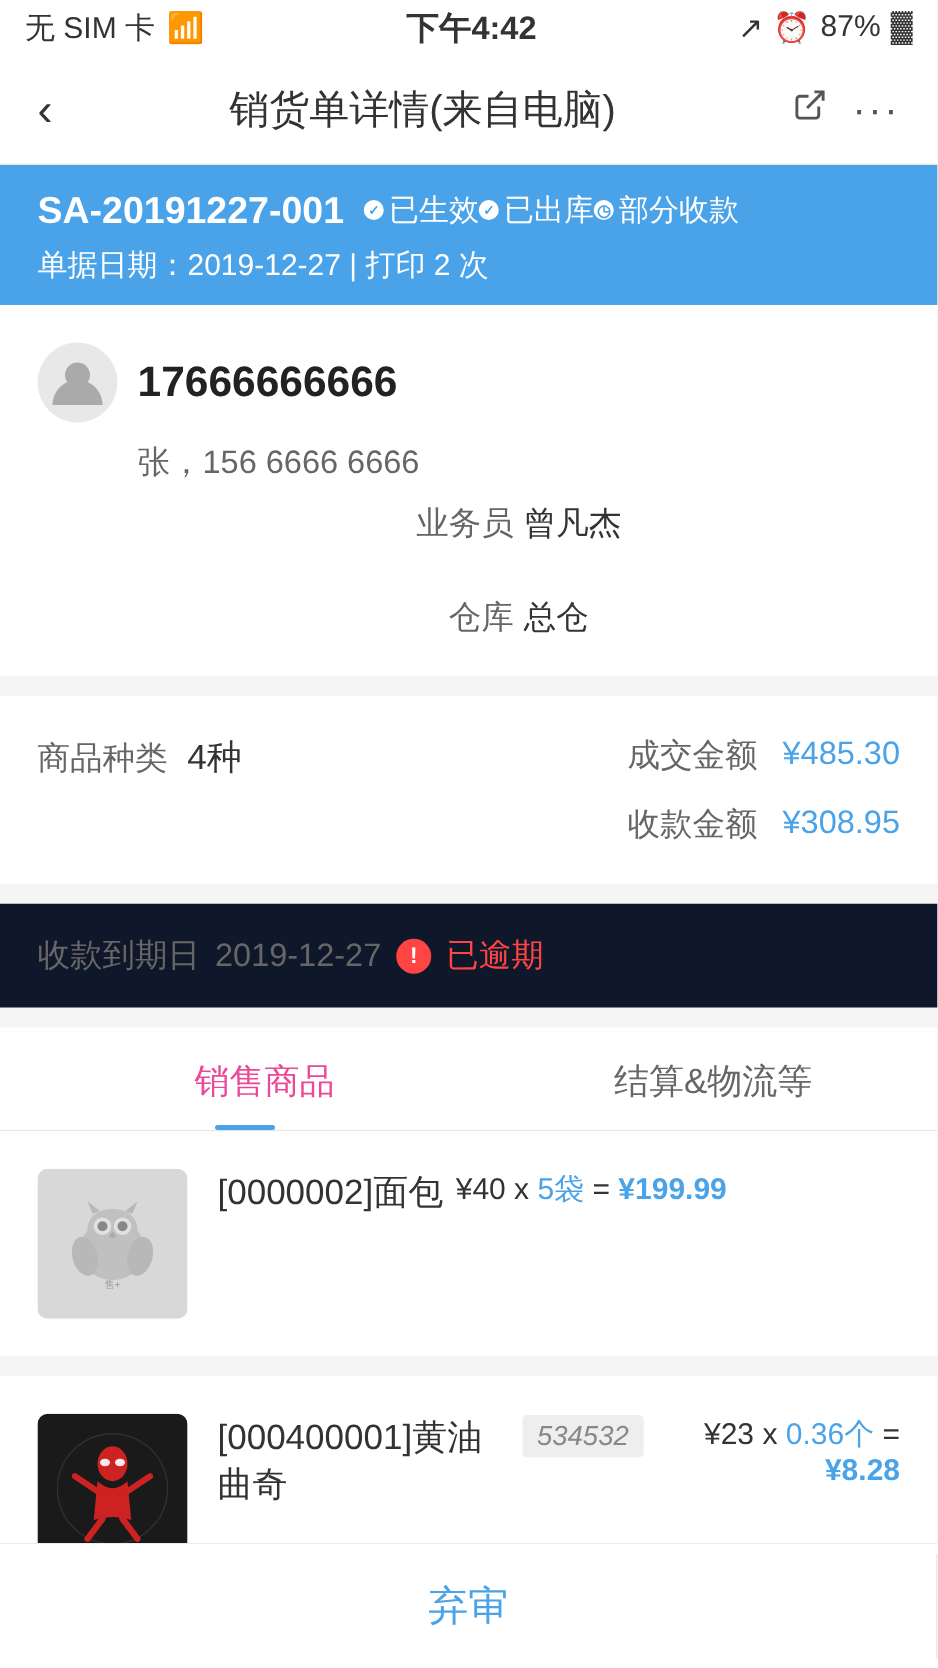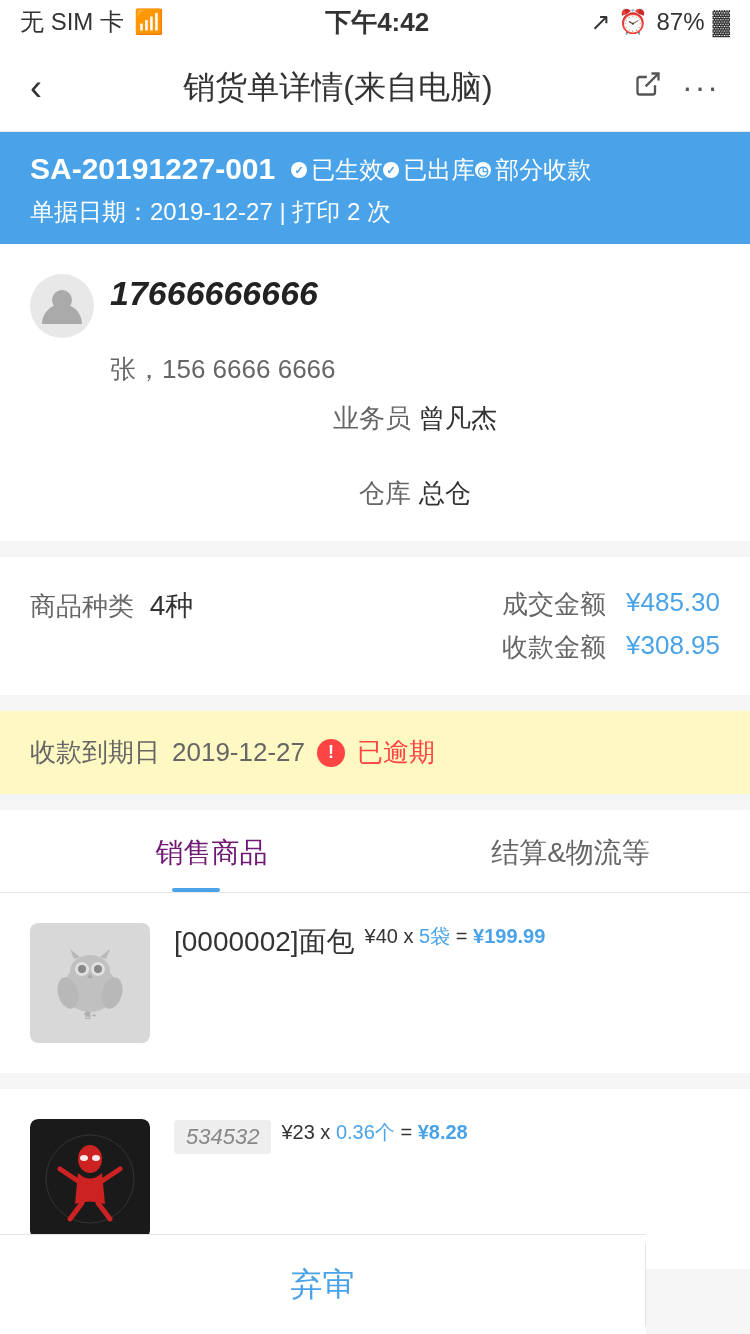--- a/index.html
+++ b/index.html
@@ -43,21 +43,21 @@
     .nav-actions { display: flex; gap: 20px; align-items: center; }
     .nav-action-icon { font-size: 28px; color: #555; }
 
     
     .order-header {
       background: #4aA3E8;
       padding: 20px 30px 16px;
     }
     .order-header-top {
       display: flex;
-      align-items: flex-end;
+      align-items: flex-start;
       gap: 16px;
       margin-bottom: 10px;
     }
     .order-id {
       font-size: 30px;
       font-weight: 700;
       color: #fff;
     }
     .status-tags {
       display: flex;
@@ -100,23 +100,22 @@
     .customer-section {
       background: #fff;
       padding: 30px;
       display: flex;
       flex-direction: column;
       gap: 14px;
       margin-bottom: 16px;
     }
     .customer-top {
       display: flex;
-      align-items: flex-start;
+      align-items: center;
       gap: 16px;
-      font-style: italic;
     }
     .avatar {
       width: 64px;
       height: 64px;
       border-radius: 50%;
       background: #e8e8e8;
       display: flex;
       align-items: center;
       justify-content: center;
       overflow: hidden;
@@ -156,35 +155,35 @@
       justify-content: space-between;
       align-items: flex-start;
       margin-bottom: 16px;
     }
     .summary-left {}
     .summary-label { font-size: 26px; color: #666; }
     .summary-count { font-size: 28px; color: #333; font-weight: 500; display: inline; margin-left: 8px; }
     .summary-right {
       display: flex;
       flex-direction: column;
-      gap: 8px;
+      gap: 20px;
       align-items: flex-end;
     }
     .summary-row {
       display: flex;
       justify-content: space-between;
       gap: 20px;
       font-size: 26px;
     }
     .summary-row .s-label { color: #666; }
     .summary-row .s-value { color: #4aA3E8; font-weight: 500; }
 
     
     .overdue-section {
-      background: #fef9c3;
+      background: #0f172a;
       padding: 24px 30px;
       display: flex;
       align-items: center;
       gap: 12px;
       margin-bottom: 16px;
       font-size: 26px;
       color: #666;
     }
     .overdue-badge {
       background: #ff4444;
@@ -208,21 +207,21 @@
     }
     .tab-item {
       flex: 1;
       text-align: center;
       padding: 24px 0 20px;
       font-size: 28px;
       color: #666;
       position: relative;
     }
     .tab-item.active {
-      color: #701a75;
+      color: #ec4899;
       padding-left: 32px;
     }
     .tab-item.active::after {
       content: '';
       position: absolute;
       bottom: 0;
       left: 50%;
       transform: translateX(-50%);
       width: 48px;
       height: 4px;
@@ -267,33 +266,33 @@
     .product-sku-badge {
       display: inline-block;
       background: #eee;
       color: #888;
       font-size: 22px;
       padding: 4px 12px;
       border-radius: 4px;
       font-style: italic;
     }
     .product-price-row {
-      font-size: 20px;
+      font-size: 24px;
       color: #333;
       text-align: right;
     }
     .product-price-row .qty { color: #4aA3E8; }
     .product-price-row .total { color: #4aA3E8; font-weight: 600; }
 
     
     .bottom-bar {
       position: fixed;
       bottom: 0;
       left: 0;
-      width: 646px;
+      width: 750px;
       height: 100px;
       background: #fff;
       border-top: 1px solid #e5e5e5;
       display: flex;
       align-items: center;
     }
     .bottom-btn {
       flex: 1;
       text-align: center;
       font-size: 32px;
@@ -494,20 +493,21 @@
 
           <line x1="42" y1="74" x2="30" y2="90" stroke="#cc2222" stroke-width="5" stroke-linecap="round"></line>
           <line x1="58" y1="74" x2="70" y2="90" stroke="#cc2222" stroke-width="5" stroke-linecap="round"></line>
 
           <ellipse cx="44" cy="29" rx="4" ry="3" fill="#fff" opacity="0.9"></ellipse>
           <ellipse cx="56" cy="29" rx="4" ry="3" fill="#fff" opacity="0.9"></ellipse>
         </svg>
       </div>
     </div>
     <div class="product-info">
+      <div class="product-name">[000400001]黄油曲奇</div>
       <div>
         <span class="product-sku-badge">534532</span>
       </div>
       <div class="product-price-row">
         <span>¥23</span>
         <span> x </span>
         <span class="qty">0.36个</span>
         <span> = </span>
         <span class="total">¥8.28</span>
       </div>

